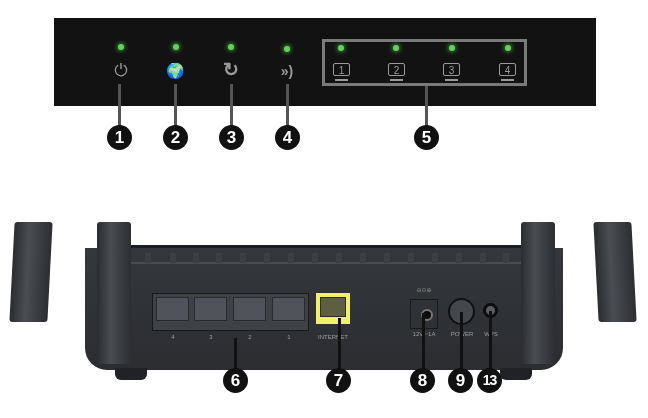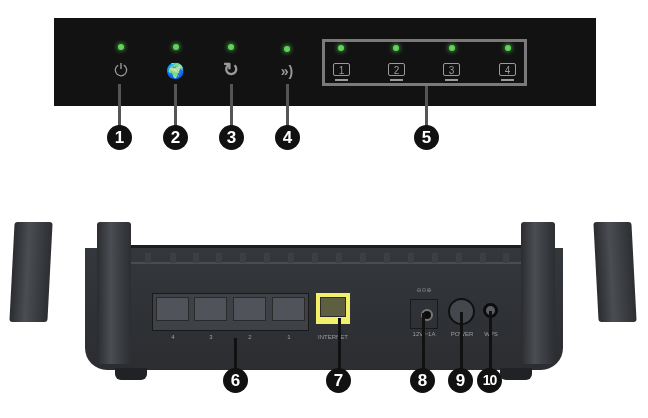--- a/index.html
+++ b/index.html
@@ -127,13 +127,13 @@
 <div class="abs line" style="left:234px;top:338px;height:34px;background:#111"></div>
 <div class="abs line" style="left:338px;top:318px;height:54px;background:#111"></div>
 <div class="abs line" style="left:422px;top:313px;height:59px;background:#111"></div>
 <div class="abs line" style="left:460px;top:312px;height:60px;background:#111"></div>
 <div class="abs line" style="left:489px;top:311px;height:61px;background:#111"></div>
 
 <div class="abs badge" style="left:223px;top:368px">6</div>
 <div class="abs badge" style="left:326px;top:368px">7</div>
 <div class="abs badge" style="left:410px;top:368px">8</div>
 <div class="abs badge" style="left:448px;top:368px">9</div>
-<div class="abs badge sm" style="left:477px;top:368px">10</div>
+<div class="abs badge sm" style="left:477px;top:368px">13</div>
 
 </body></html>

